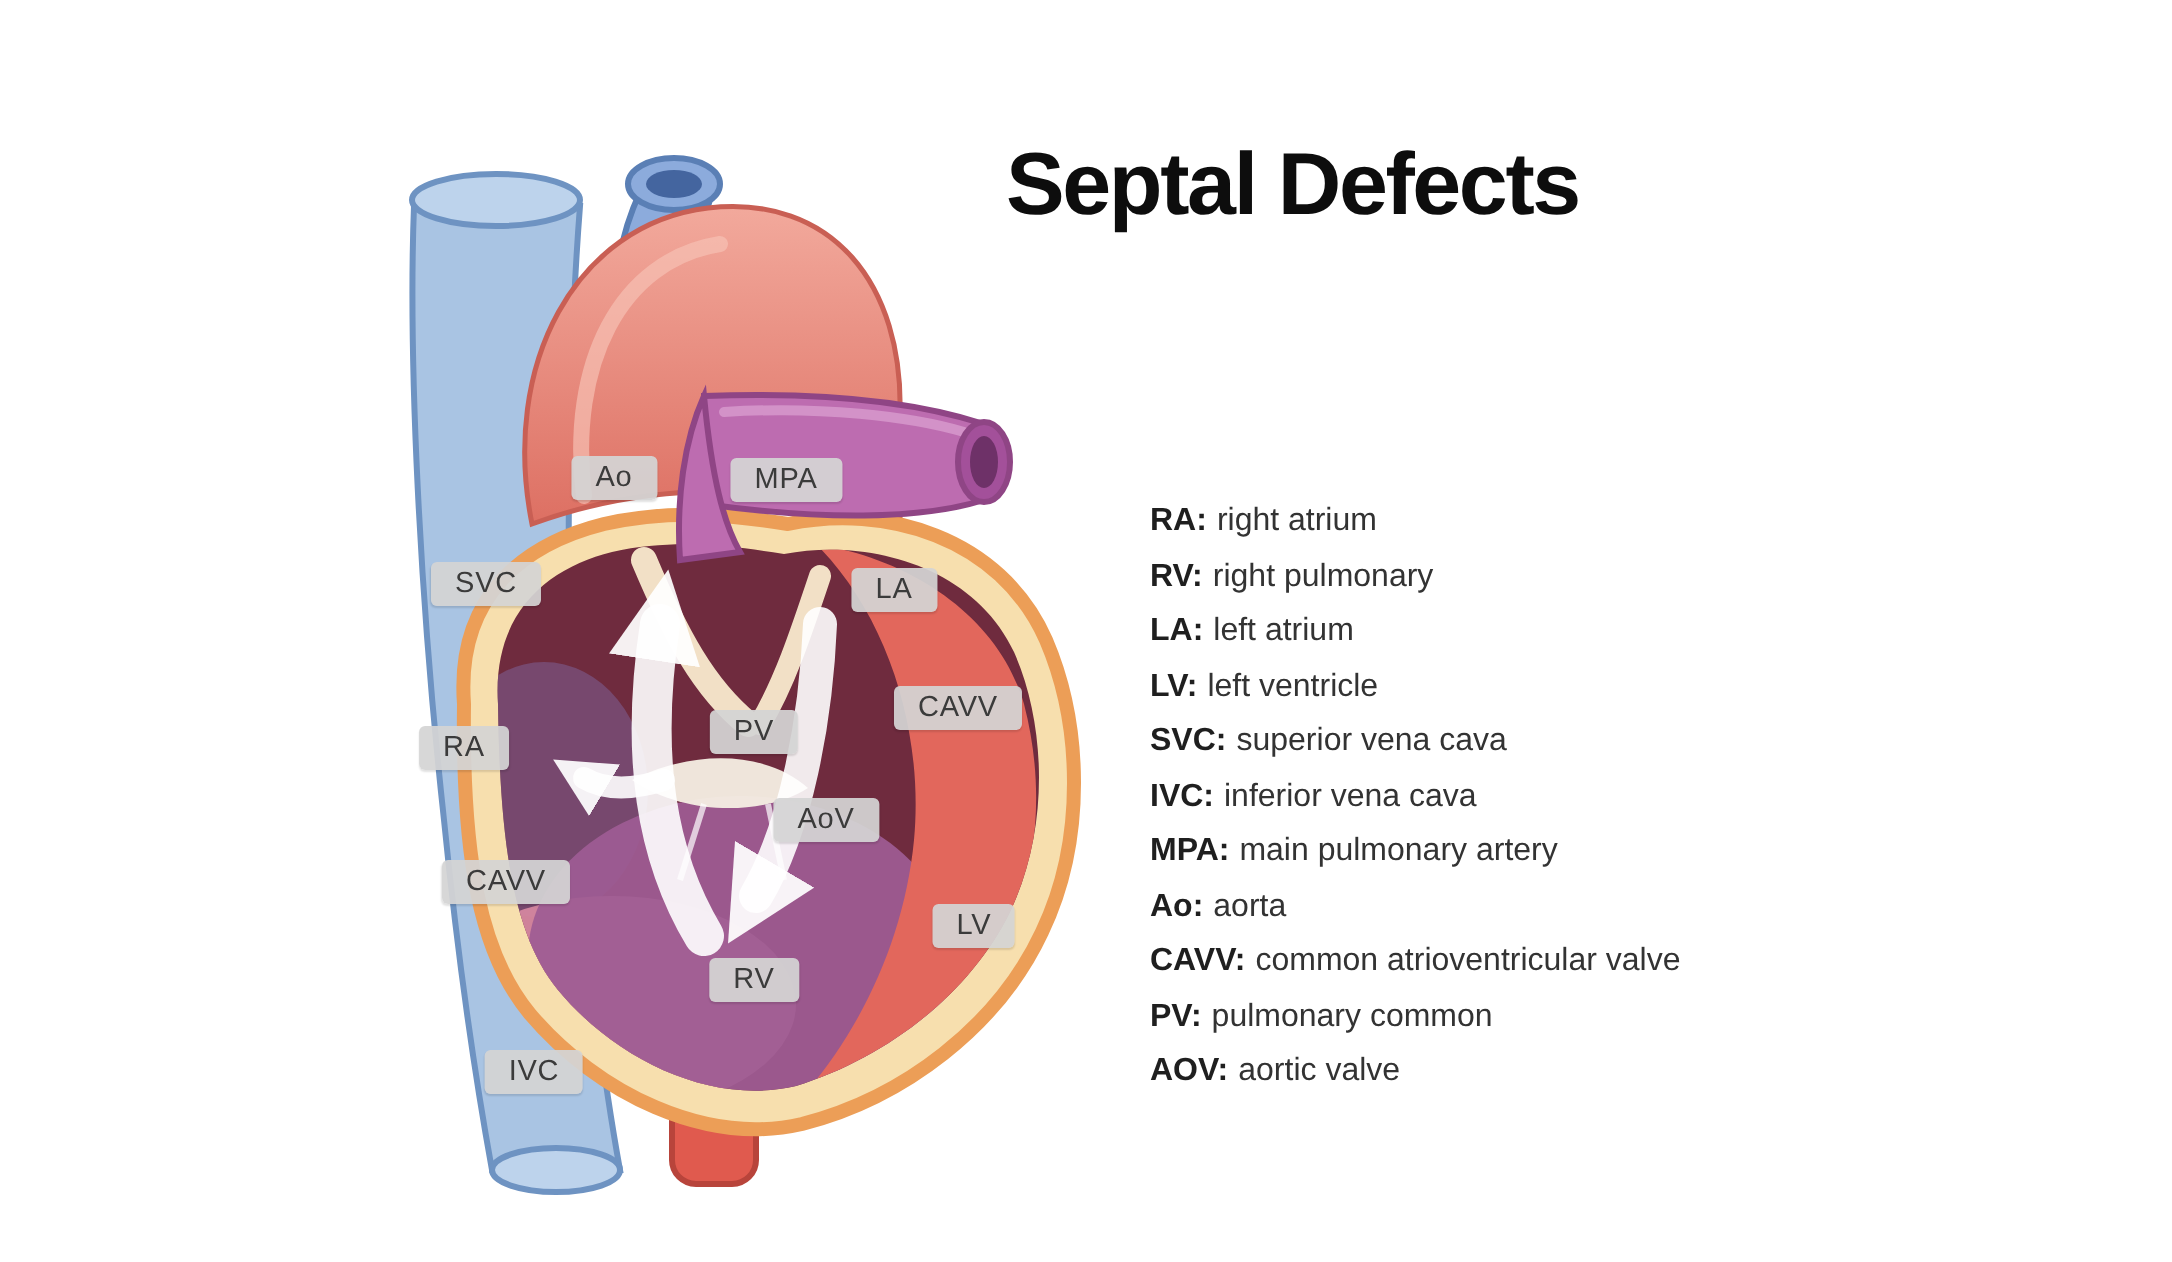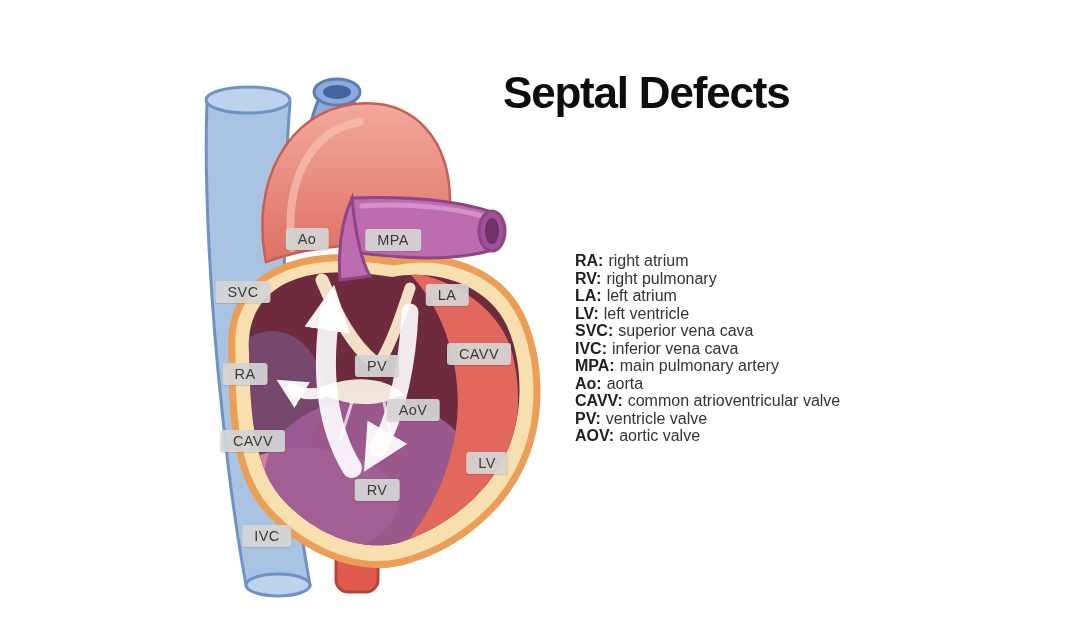--- a/index.html
+++ b/index.html
@@ -30,20 +30,21 @@
     font-size:44px;
     font-weight:800;
     line-height:1.22;
     letter-spacing:-1.2px;
   }
   .legend{
     position:absolute;
     left:575px;top:252px;
     display:flex;
     flex-direction:column;
+    gap:10px;
   }
   .legend-row{
     font-size:16px;
     line-height:17.5px;
     color:#333333;
     white-space:nowrap;
   }
   .legend-row b{color:#1f1f1f;font-weight:700;margin-right:5px;}
 </style>
 </head>
@@ -137,21 +138,21 @@
       <path d="M 352,198 C 356,240 362,262 370,276 L 340,280 C 338,250 342,220 352,198 Z" fill="#bd6cb0" stroke="#8f4585" stroke-width="3"></path>
     </g>
   </svg>
 
   <div class="chip" style="left:307px;top:239px">Ao</div>
   <div class="chip" style="left:393px;top:240px">MPA</div>
   <div class="chip" style="left:243px;top:292px">SVC</div>
   <div class="chip" style="left:447px;top:295px">LA</div>
   <div class="chip" style="left:479px;top:354px">CAVV</div>
   <div class="chip" style="left:377px;top:366px">PV</div>
-  <div class="chip" style="left:245px;top:374px">RA</div>
+  <div class="chip" style="left:232px;top:374px">RA</div>
   <div class="chip" style="left:413px;top:410px">AoV</div>
   <div class="chip" style="left:253px;top:441px">CAVV</div>
   <div class="chip" style="left:487px;top:463px">LV</div>
   <div class="chip" style="left:377px;top:490px">RV</div>
   <div class="chip" style="left:267px;top:536px">IVC</div>
 
   <div class="title">
     <div>Septal Defects</div>
   </div>
 
@@ -177,20 +178,20 @@
     <div class="legend-row">
       <b>MPA:</b><span>main pulmonary artery</span>
     </div>
     <div class="legend-row">
       <b>Ao:</b><span>aorta</span>
     </div>
     <div class="legend-row">
       <b>CAVV:</b><span>common atrioventricular valve</span>
     </div>
     <div class="legend-row">
-      <b>PV:</b><span>ventricle valve</span>
+      <b>PV:</b><span>pulmonary common</span>
     </div>
     <div class="legend-row">
       <b>AOV:</b><span>aortic valve</span>
     </div>
   </div>
 
 </div>
 
 </body></html>

